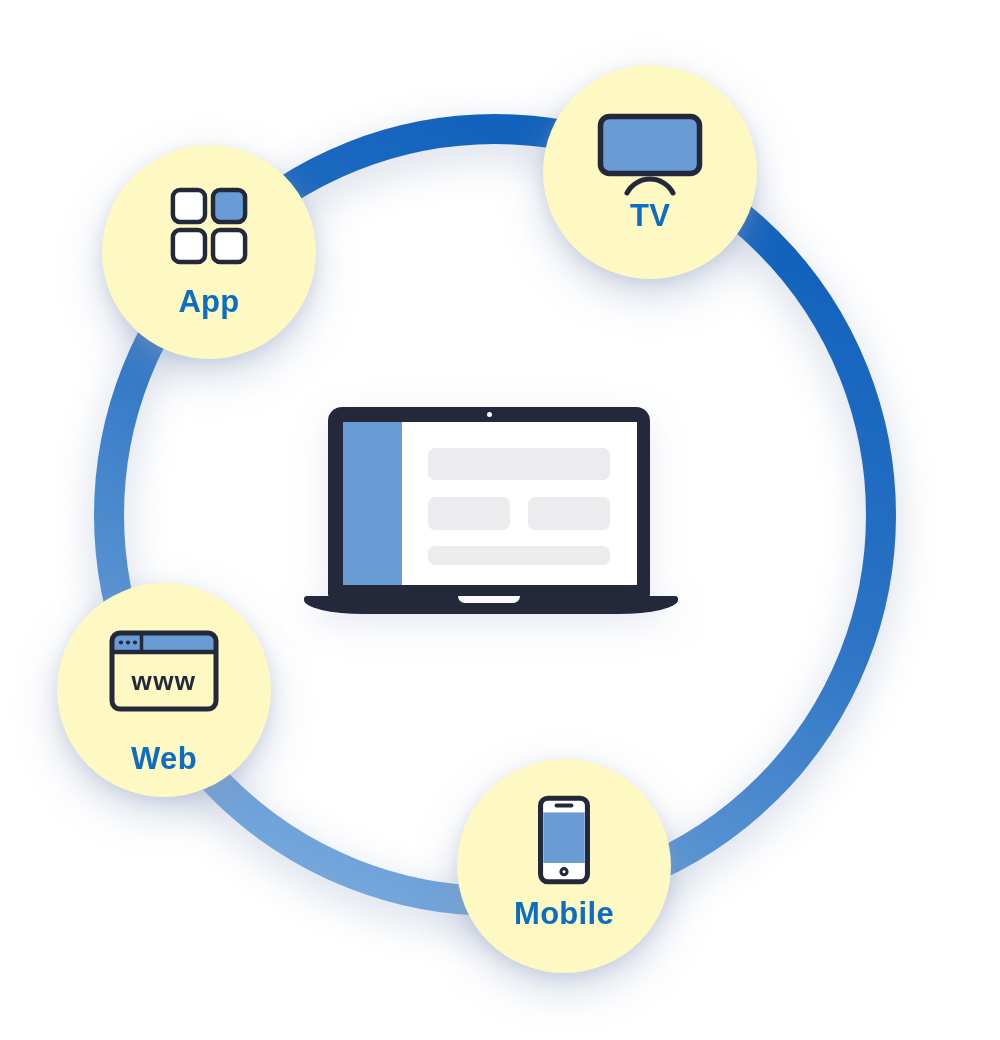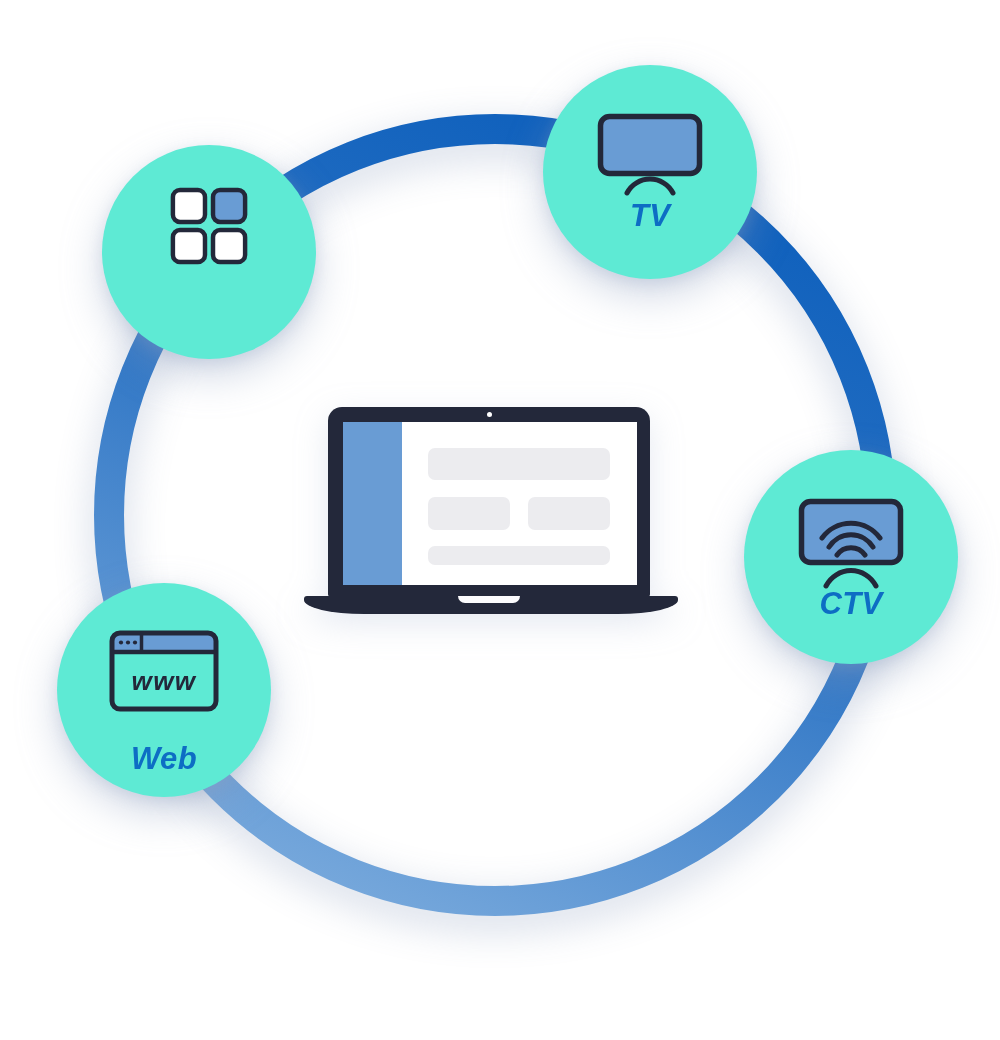--- a/index.html
+++ b/index.html
@@ -7,23 +7,22 @@
     position:relative; width:1000px; height:1040px; overflow:hidden;
     background:#ffffff;
     font-family:"Liberation Sans", sans-serif;
   }
   .ring-svg { position:absolute; left:0; top:0;
     filter: drop-shadow(0px 12px 20px rgba(152,168,198,0.45)); }
 
   
   .node {
     position:absolute; width:214px; height:214px; border-radius:50%;
-    background:#5eead4;
+    background:#fef9c3;
     box-shadow: 0 16px 42px rgba(140,158,190,0.40), 0 5px 14px rgba(140,158,190,0.22);
-    font-style: italic;
   }
   .node .icon { position:absolute; left:50%; transform:translateX(-50%); }
   .node .label {
     position:absolute; left:0; width:100%; text-align:center;
     font-weight:700; font-size:31px; line-height:36px;
     color:#0d6dc4; letter-spacing:0.3px;
   }
   .n-tv     { left:543px; top:65px;  }
   .n-ctv    { left:744px; top:450px; }
   .n-mobile { left:457px; top:759px; }
@@ -94,31 +93,31 @@
   </div>
 
   <div class="node n-tv">
     <svg class="icon" width="110" height="90" viewBox="0 0 110 90">
       <rect x="5.5" y="5.5" width="99" height="57" rx="9" fill="#699cd4" stroke="#23283a" stroke-width="5.5"></rect>
       <path d="M32 82 A 26 26 0 0 1 78 82" fill="none" stroke="#23283a" stroke-width="5" stroke-linecap="round"></path>
     </svg>
     <div class="label">TV</div>
   </div>
 
-  <div class="node n-ctv">
-    <svg class="icon" width="110" height="98" viewBox="0 0 110 98">
-      <rect x="5.5" y="5.5" width="99" height="61" rx="9" fill="#699cd4" stroke="#23283a" stroke-width="5.5"></rect>
-      <path d="M26 42 A 36 36 0 0 1 84 42" fill="none" stroke="#23283a" stroke-width="5" stroke-linecap="round"></path>
-      <path d="M33 51 A 26 26 0 0 1 77 51" fill="none" stroke="#23283a" stroke-width="5" stroke-linecap="round"></path>
-      <path d="M41 59 A 17 17 0 0 1 69 59" fill="none" stroke="#23283a" stroke-width="5" stroke-linecap="round"></path>
-      <path d="M30 90 A 28 28 0 0 1 80 90" fill="none" stroke="#23283a" stroke-width="5" stroke-linecap="round"></path>
+
+  <div class="node n-mobile">
+    <svg class="icon" width="57" height="94" viewBox="0 0 62 102">
+      <rect x="5.5" y="5.5" width="51" height="91" rx="8" fill="#ffffff" stroke="#23283a" stroke-width="5.5"></rect>
+      <rect x="8.5" y="21" width="45" height="55" fill="#699cd4"></rect>
+      <line x1="23" y1="13.5" x2="39" y2="13.5" stroke="#23283a" stroke-width="4.5" stroke-linecap="round"></line>
+      <circle cx="31" cy="85.5" r="5" fill="#23283a"></circle>
+      <circle cx="31" cy="85.5" r="1.6" fill="#ffffff"></circle>
     </svg>
-    <div class="label">CTV</div>
+    <div class="label">Mobile</div>
   </div>
-
 
   <div class="node n-web">
     <svg class="icon" width="114" height="86" viewBox="0 0 114 86">
       <path d="M13 7 H101 Q107 7 107 13 V22 H7 V13 Q7 7 13 7 Z" fill="#699cd4"></path>
       <rect x="5" y="5" width="104" height="76" rx="8" fill="none" stroke="#23283a" stroke-width="5"></rect>
       <circle cx="14" cy="14.5" r="2.1" fill="#23283a"></circle>
       <circle cx="21" cy="14.5" r="2.1" fill="#23283a"></circle>
       <circle cx="28" cy="14.5" r="2.1" fill="#23283a"></circle>
       <line x1="34.5" y1="6" x2="34.5" y2="23" stroke="#23283a" stroke-width="3.5"></line>
       <line x1="6" y1="24" x2="108" y2="24" stroke="#23283a" stroke-width="4.5"></line>
@@ -127,15 +126,16 @@
     <div class="label">Web</div>
   </div>
 
   <div class="node n-app">
     <svg class="icon" width="82" height="82" viewBox="0 0 92 92">
       <rect x="5.5" y="5.5" width="36" height="36" rx="8" fill="#ffffff" stroke="#23283a" stroke-width="5"></rect>
       <rect x="50.5" y="5.5" width="36" height="36" rx="8" fill="#699cd4" stroke="#23283a" stroke-width="5"></rect>
       <rect x="5.5" y="50.5" width="36" height="36" rx="8" fill="#ffffff" stroke="#23283a" stroke-width="5"></rect>
       <rect x="50.5" y="50.5" width="36" height="36" rx="8" fill="#ffffff" stroke="#23283a" stroke-width="5"></rect>
     </svg>
+    <div class="label">App</div>
   </div>
 
 </div>
 
 </body></html>

